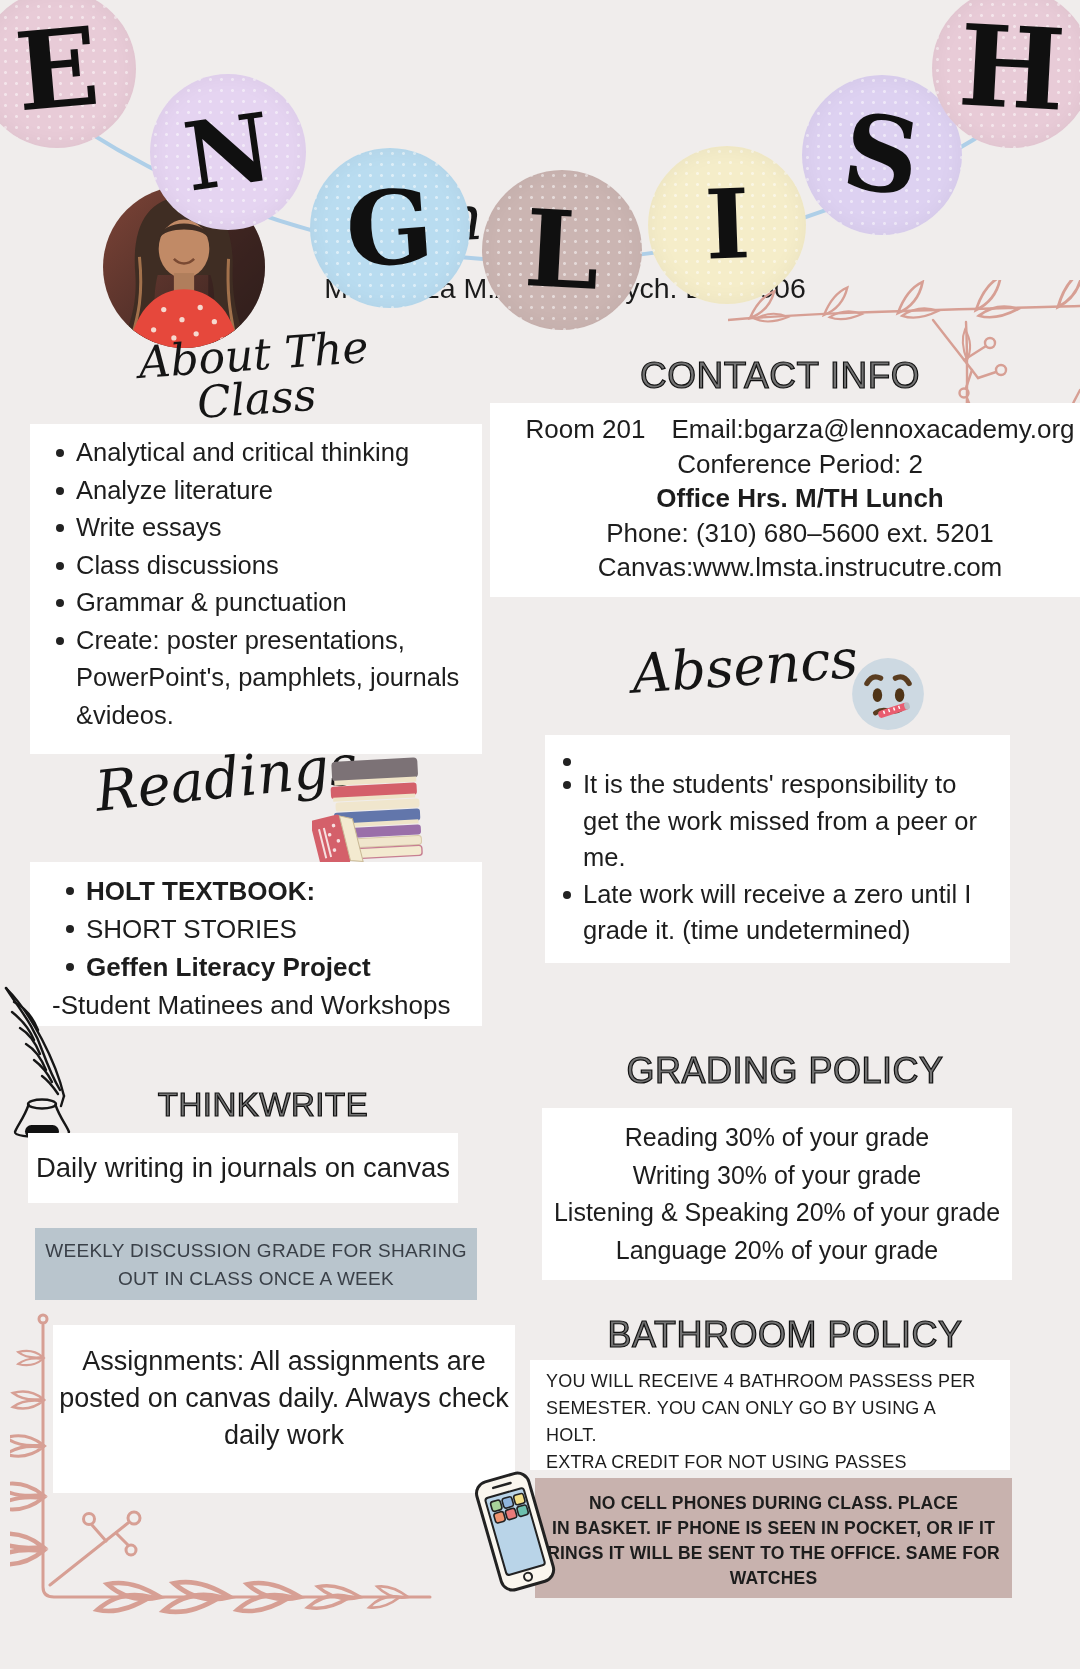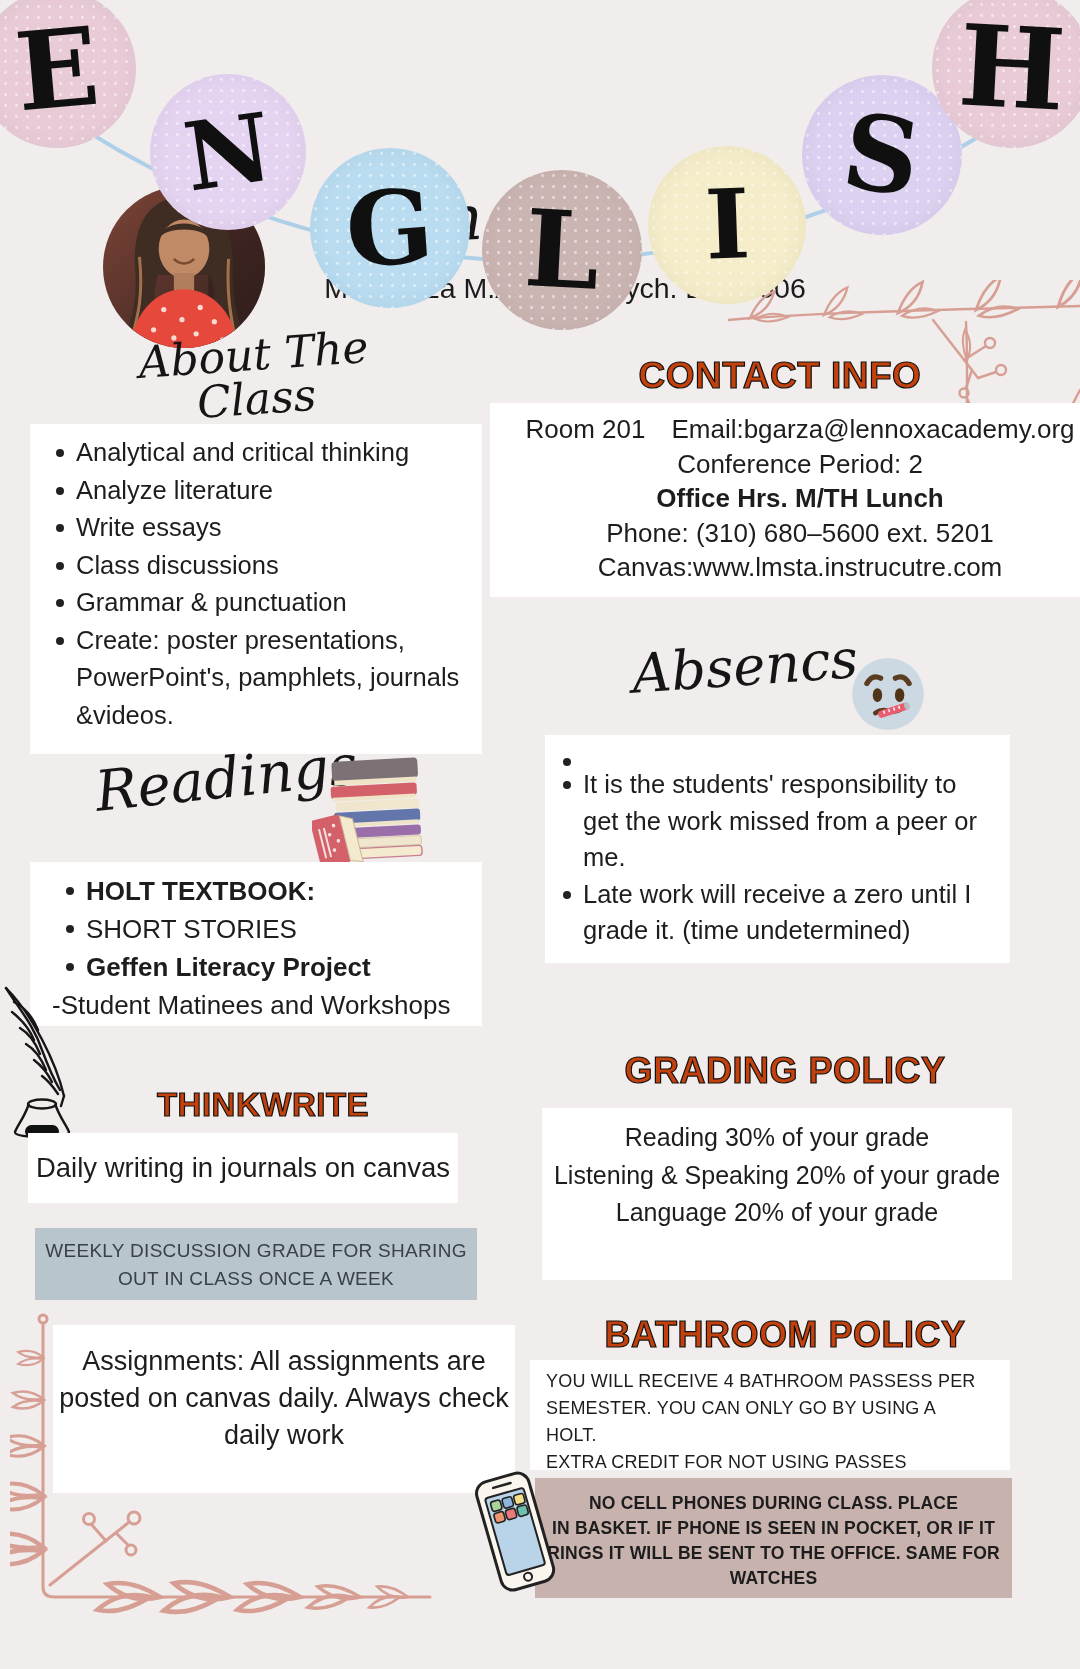--- a/index.html
+++ b/index.html
@@ -24,21 +24,21 @@
   .pom-e .letter{font-size:108px;transform:rotate(-5deg);}
   .pom-n .letter{font-size:94px;transform:rotate(-8deg);}
   .pom-g .letter{font-size:102px;transform:rotate(-4deg);}
   .pom-l .letter{font-size:106px;transform:rotate(3deg);}
   .pom-i .letter{font-size:96px;transform:rotate(-2deg);}
   .pom-s .letter{font-size:104px;transform:rotate(8deg);}
   .pom-h .letter{font-size:112px;transform:rotate(3deg);}
 
   
   .script{font-family:"DejaVu Serif",serif;font-style:italic;color:#151515;line-height:1;}
-  .heavy{font-weight:700;letter-spacing:.5px;-webkit-text-stroke:1.2px #111;color:#c2410c;}
+  .heavy{font-weight:400;letter-spacing:.5px;-webkit-text-stroke:1.2px #111;color:#737373;}
   .center{text-align:center;}
   .course-title{left:340px;top:184px;width:450px;font-size:62px;transform:rotate(-2deg);}
   .teacher-line{left:255px;top:272px;width:620px;font-size:28.5px;color:#1b1b1b;}
 
   
   ul.blist{list-style:none;margin:0;padding:0;}
   ul.blist li{display:flex;gap:12px;}
   .dot{width:8px;height:8px;border-radius:50%;background:#222;flex:none;margin-top:15px;}
 
   .about-box{left:30px;top:424px;width:452px;height:330px;padding:10px 0 0 26px;box-sizing:border-box;}
@@ -338,20 +338,21 @@
 
   <div class="box assignments-box">
     <div>Assignments: All assignments are</div>
     <div>posted on canvas daily. Always check</div>
     <div>daily work</div>
   </div>
 
   <div class="abs center heavy grading-heading">GRADING POLICY</div>
   <div class="box grading-box">
     <div>Reading 30% of your grade</div>
+    <div>Writing 30% of your grade</div>
     <div>Listening &amp; Speaking 20% of your grade</div>
     <div>Language 20% of your grade</div>
   </div>
 
   <div class="abs center heavy bathroom-heading">BATHROOM POLICY</div>
   <div class="box bathroom-box">
     <div>YOU WILL RECEIVE 4 BATHROOM PASSESS PER</div>
     <div>SEMESTER. YOU CAN ONLY GO BY USING A</div>
     <div>HOLT.</div>
     <div>EXTRA CREDIT FOR NOT USING PASSES</div>

